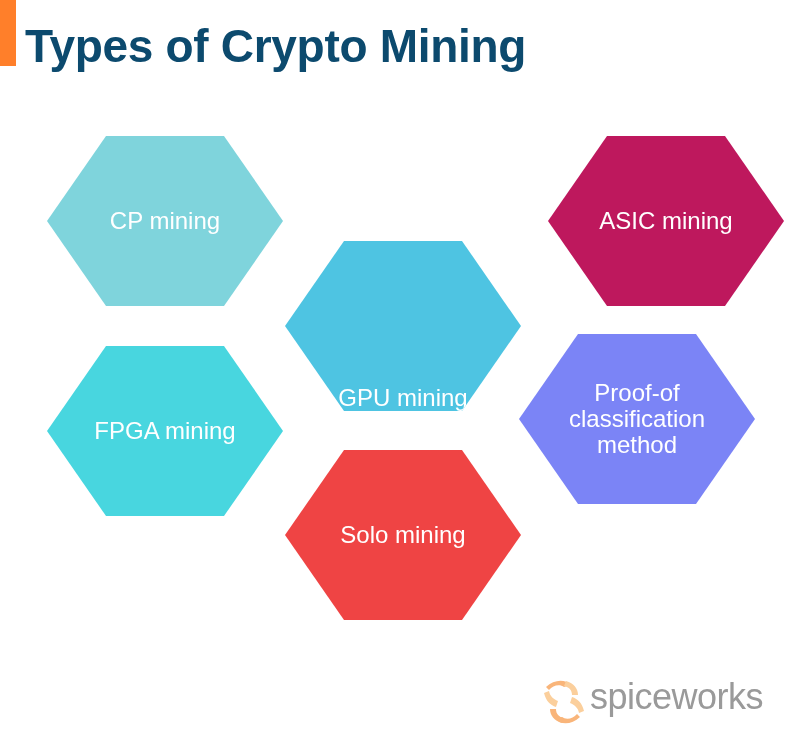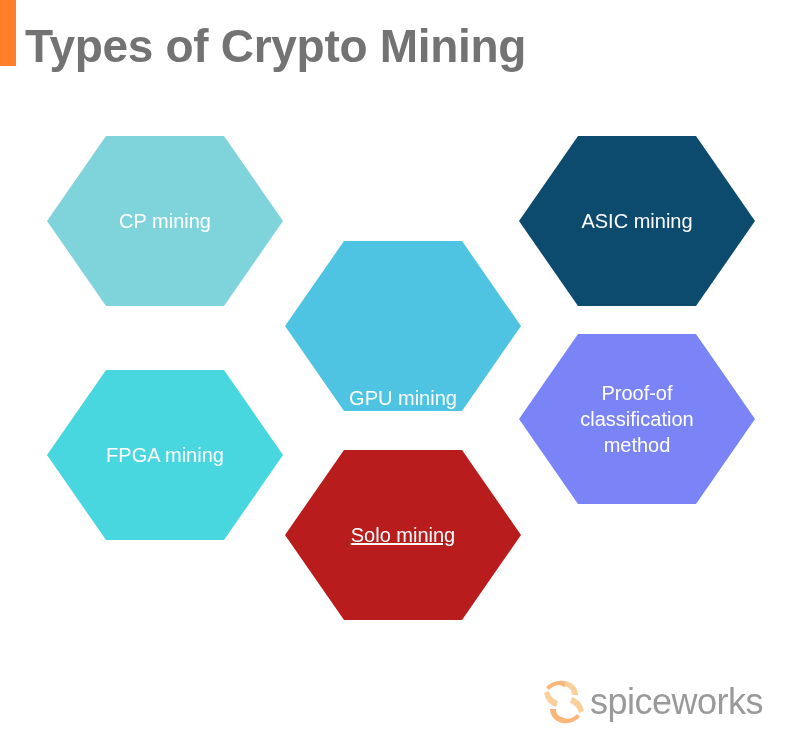--- a/index.html
+++ b/index.html
@@ -37,68 +37,67 @@
       position: absolute;
       width: 236px;
       height: 170px;
       clip-path: polygon(25% 0%, 75% 0%, 100% 50%, 75% 100%, 25% 100%, 0% 50%);
       display: flex;
       align-items: center;
       justify-content: center;
       text-align: center;
       color: #ffffff;
       font-family: "Liberation Sans", sans-serif;
-      font-size: 20px;
+      font-size: 24px;
       line-height: 26px;
     }
     .hex-label {
       display: block;
       max-width: 150px;
       white-space: pre-line;
     }
     .logo {
       position: absolute;
       left: 540px;
       top: 677px;
       height: 50px;
       display: flex;
-      align-items: center;
     }
     .logo-icon {
       width: 48px;
       height: 50px;
       display: block;
     }
     .logo-text {
       font-family: "Liberation Sans", sans-serif;
       font-size: 36px;
       line-height: 40px;
       margin-left: 2px;
       letter-spacing: -0.5px;
     }
   </style>
 </head>
 <body>
 
 <div class="accent-bar" style="background: rgb(255, 127, 42);"></div>
-<h1 class="title" style="color: #737373;">Types of Crypto Mining</h1>
+<h1 class="title" style="color: #0c4a6e;">Types of Crypto Mining</h1>
 
 <div class="hex" style="background: rgb(127, 212, 220); left: 47px; top: 136px;">
   <span class="hex-label">CP mining</span>
 </div>
 <div class="hex" style="background: rgb(78, 196, 226); left: 285px; top: 241px; align-items: flex-end;">
   <span class="hex-label">GPU mining</span>
 </div>
-<div class="hex" style="background: rgb(72, 214, 223); left: 47px; top: 346px; margin-top: 24px;">
+<div class="hex" style="background: rgb(72, 214, 223); left: 47px; top: 346px;">
   <span class="hex-label">FPGA mining</span>
 </div>
-<div class="hex" style="background: #b91c1c; left: 285px; top: 450px; text-decoration: underline;">
+<div class="hex" style="background: #ef4444; left: 285px; top: 450px;">
   <span class="hex-label">Solo mining</span>
 </div>
-<div class="hex" style="background: #0c4a6e; left: 519px; top: 136px;">
+<div class="hex" style="background: #be185d; left: 548px; top: 136px;">
   <span class="hex-label">ASIC mining</span>
 </div>
 <div class="hex" style="background: rgb(123, 132, 246); left: 519px; top: 334px;">
   <span class="hex-label">Proof-of
 classification
 method</span>
 </div>
 
 <div class="logo">
   <svg class="logo-icon" viewBox="0 0 48 50">

